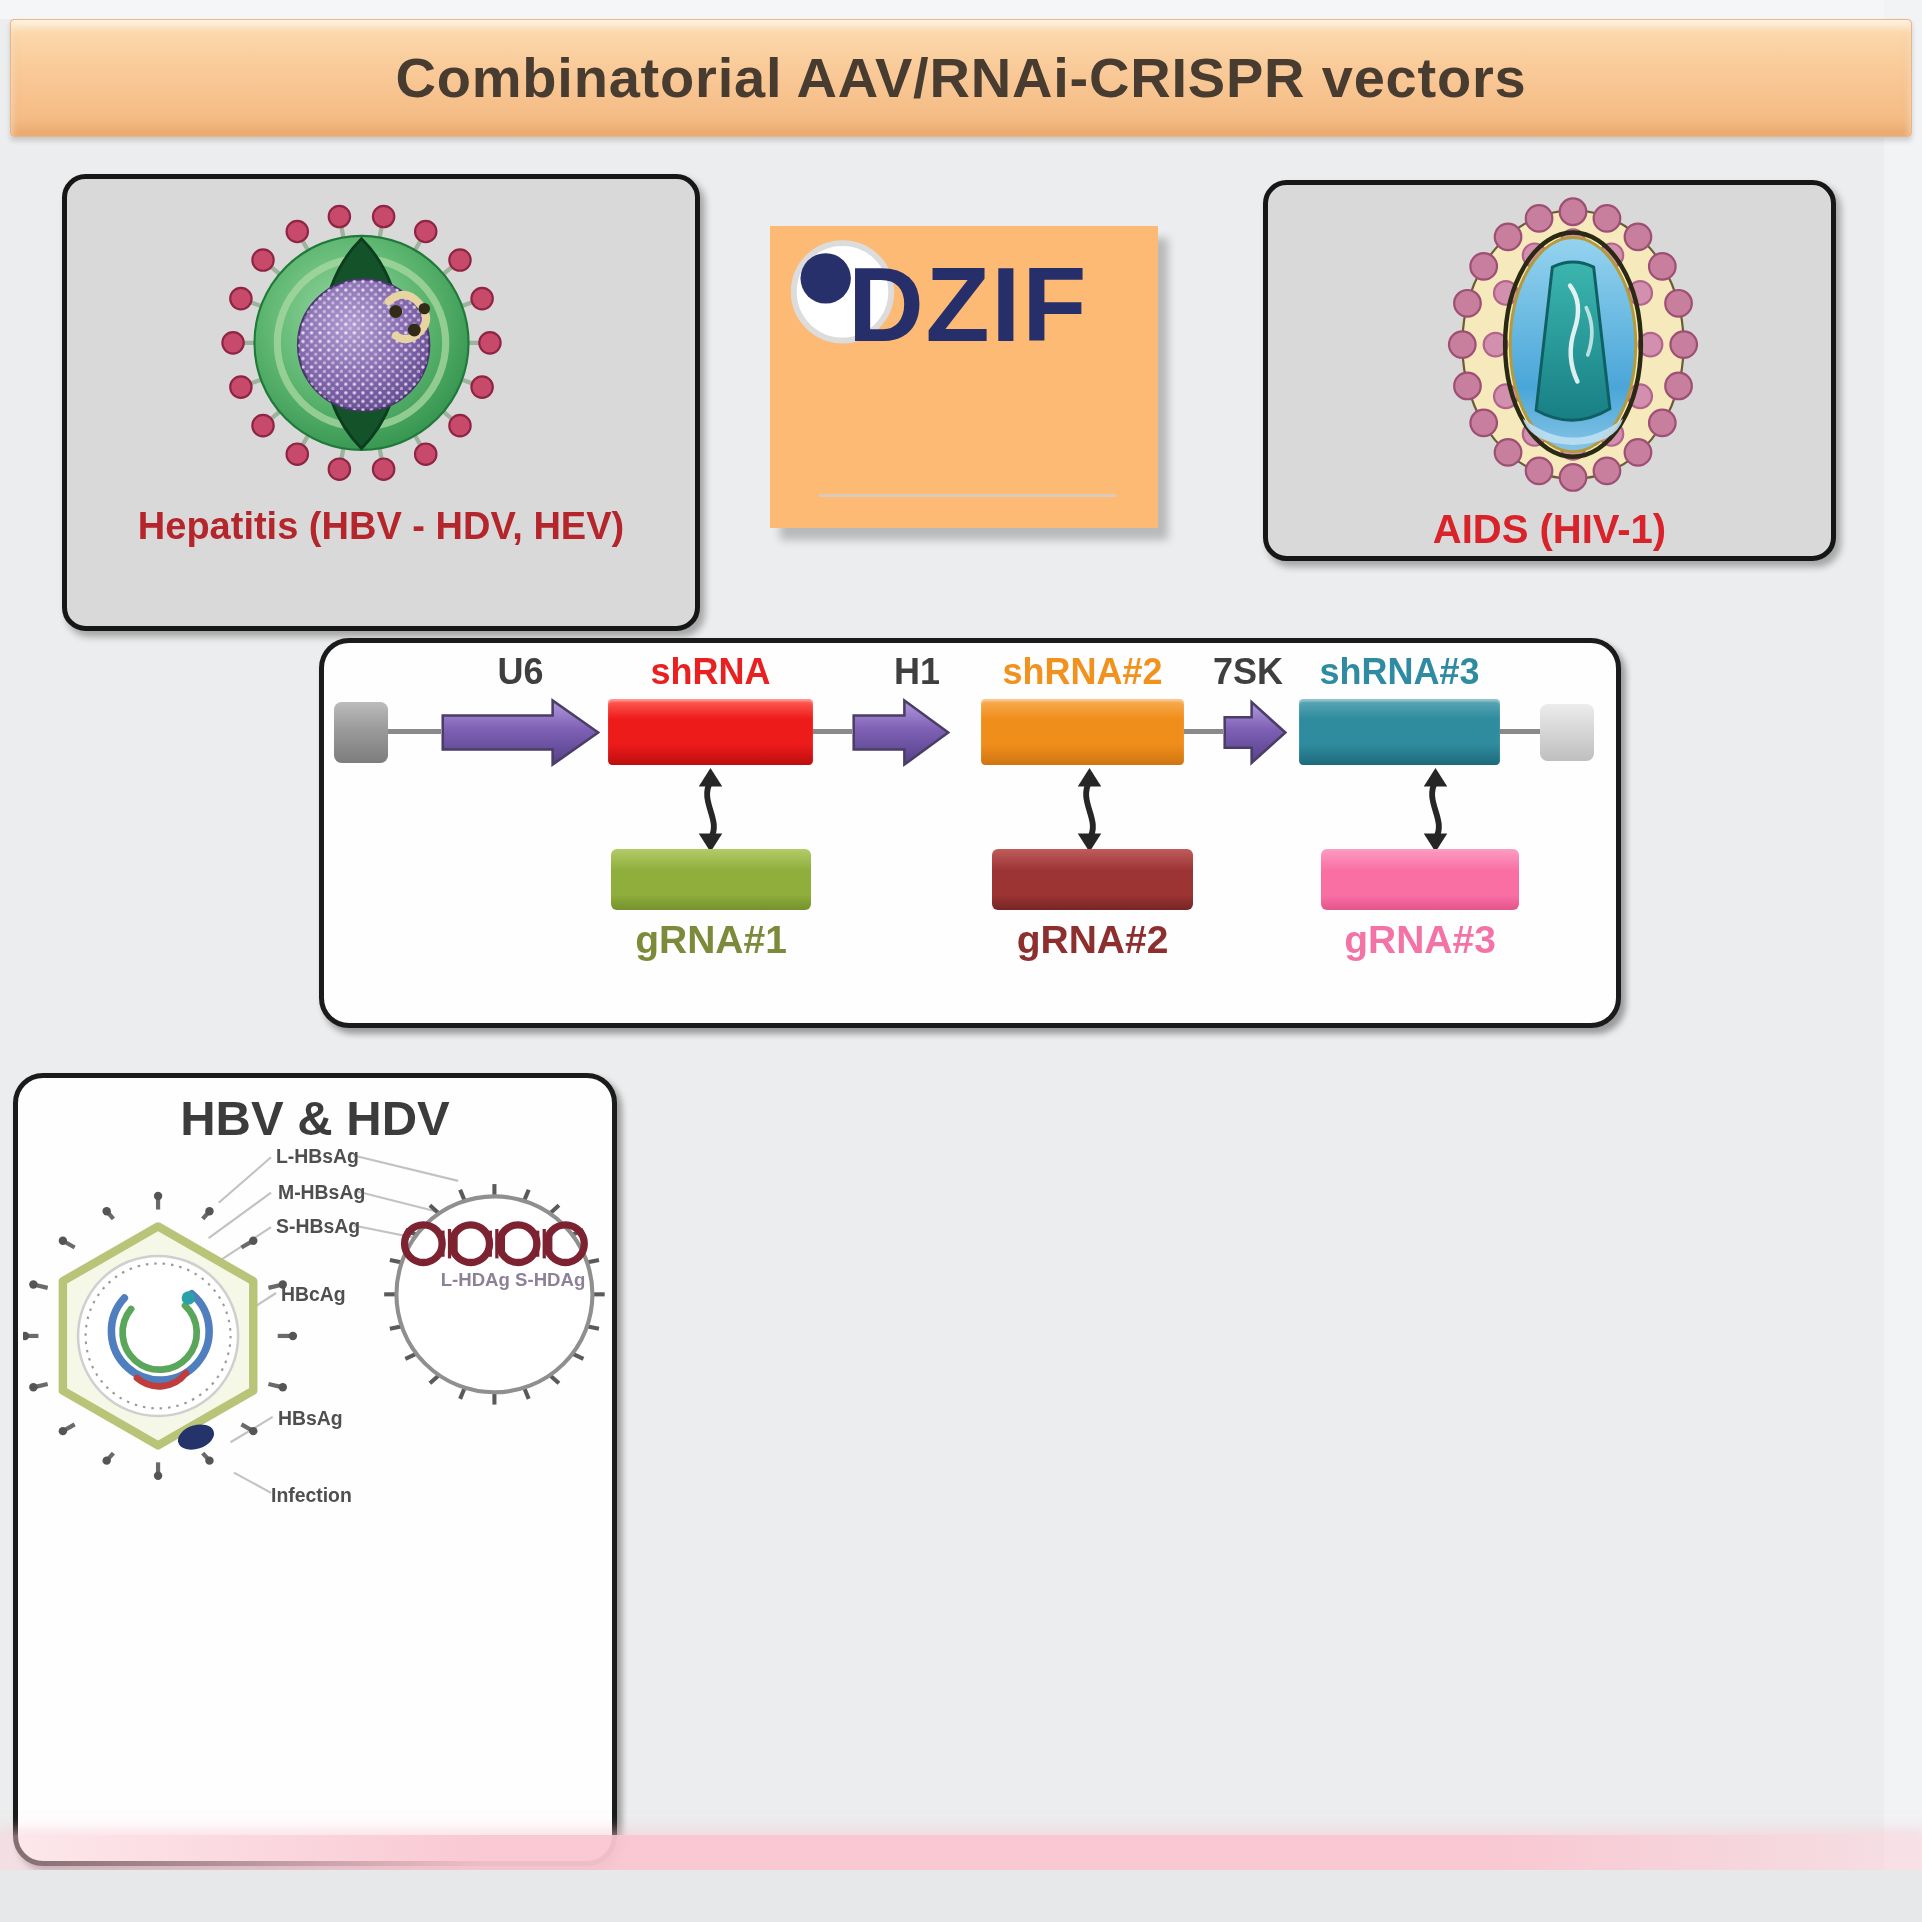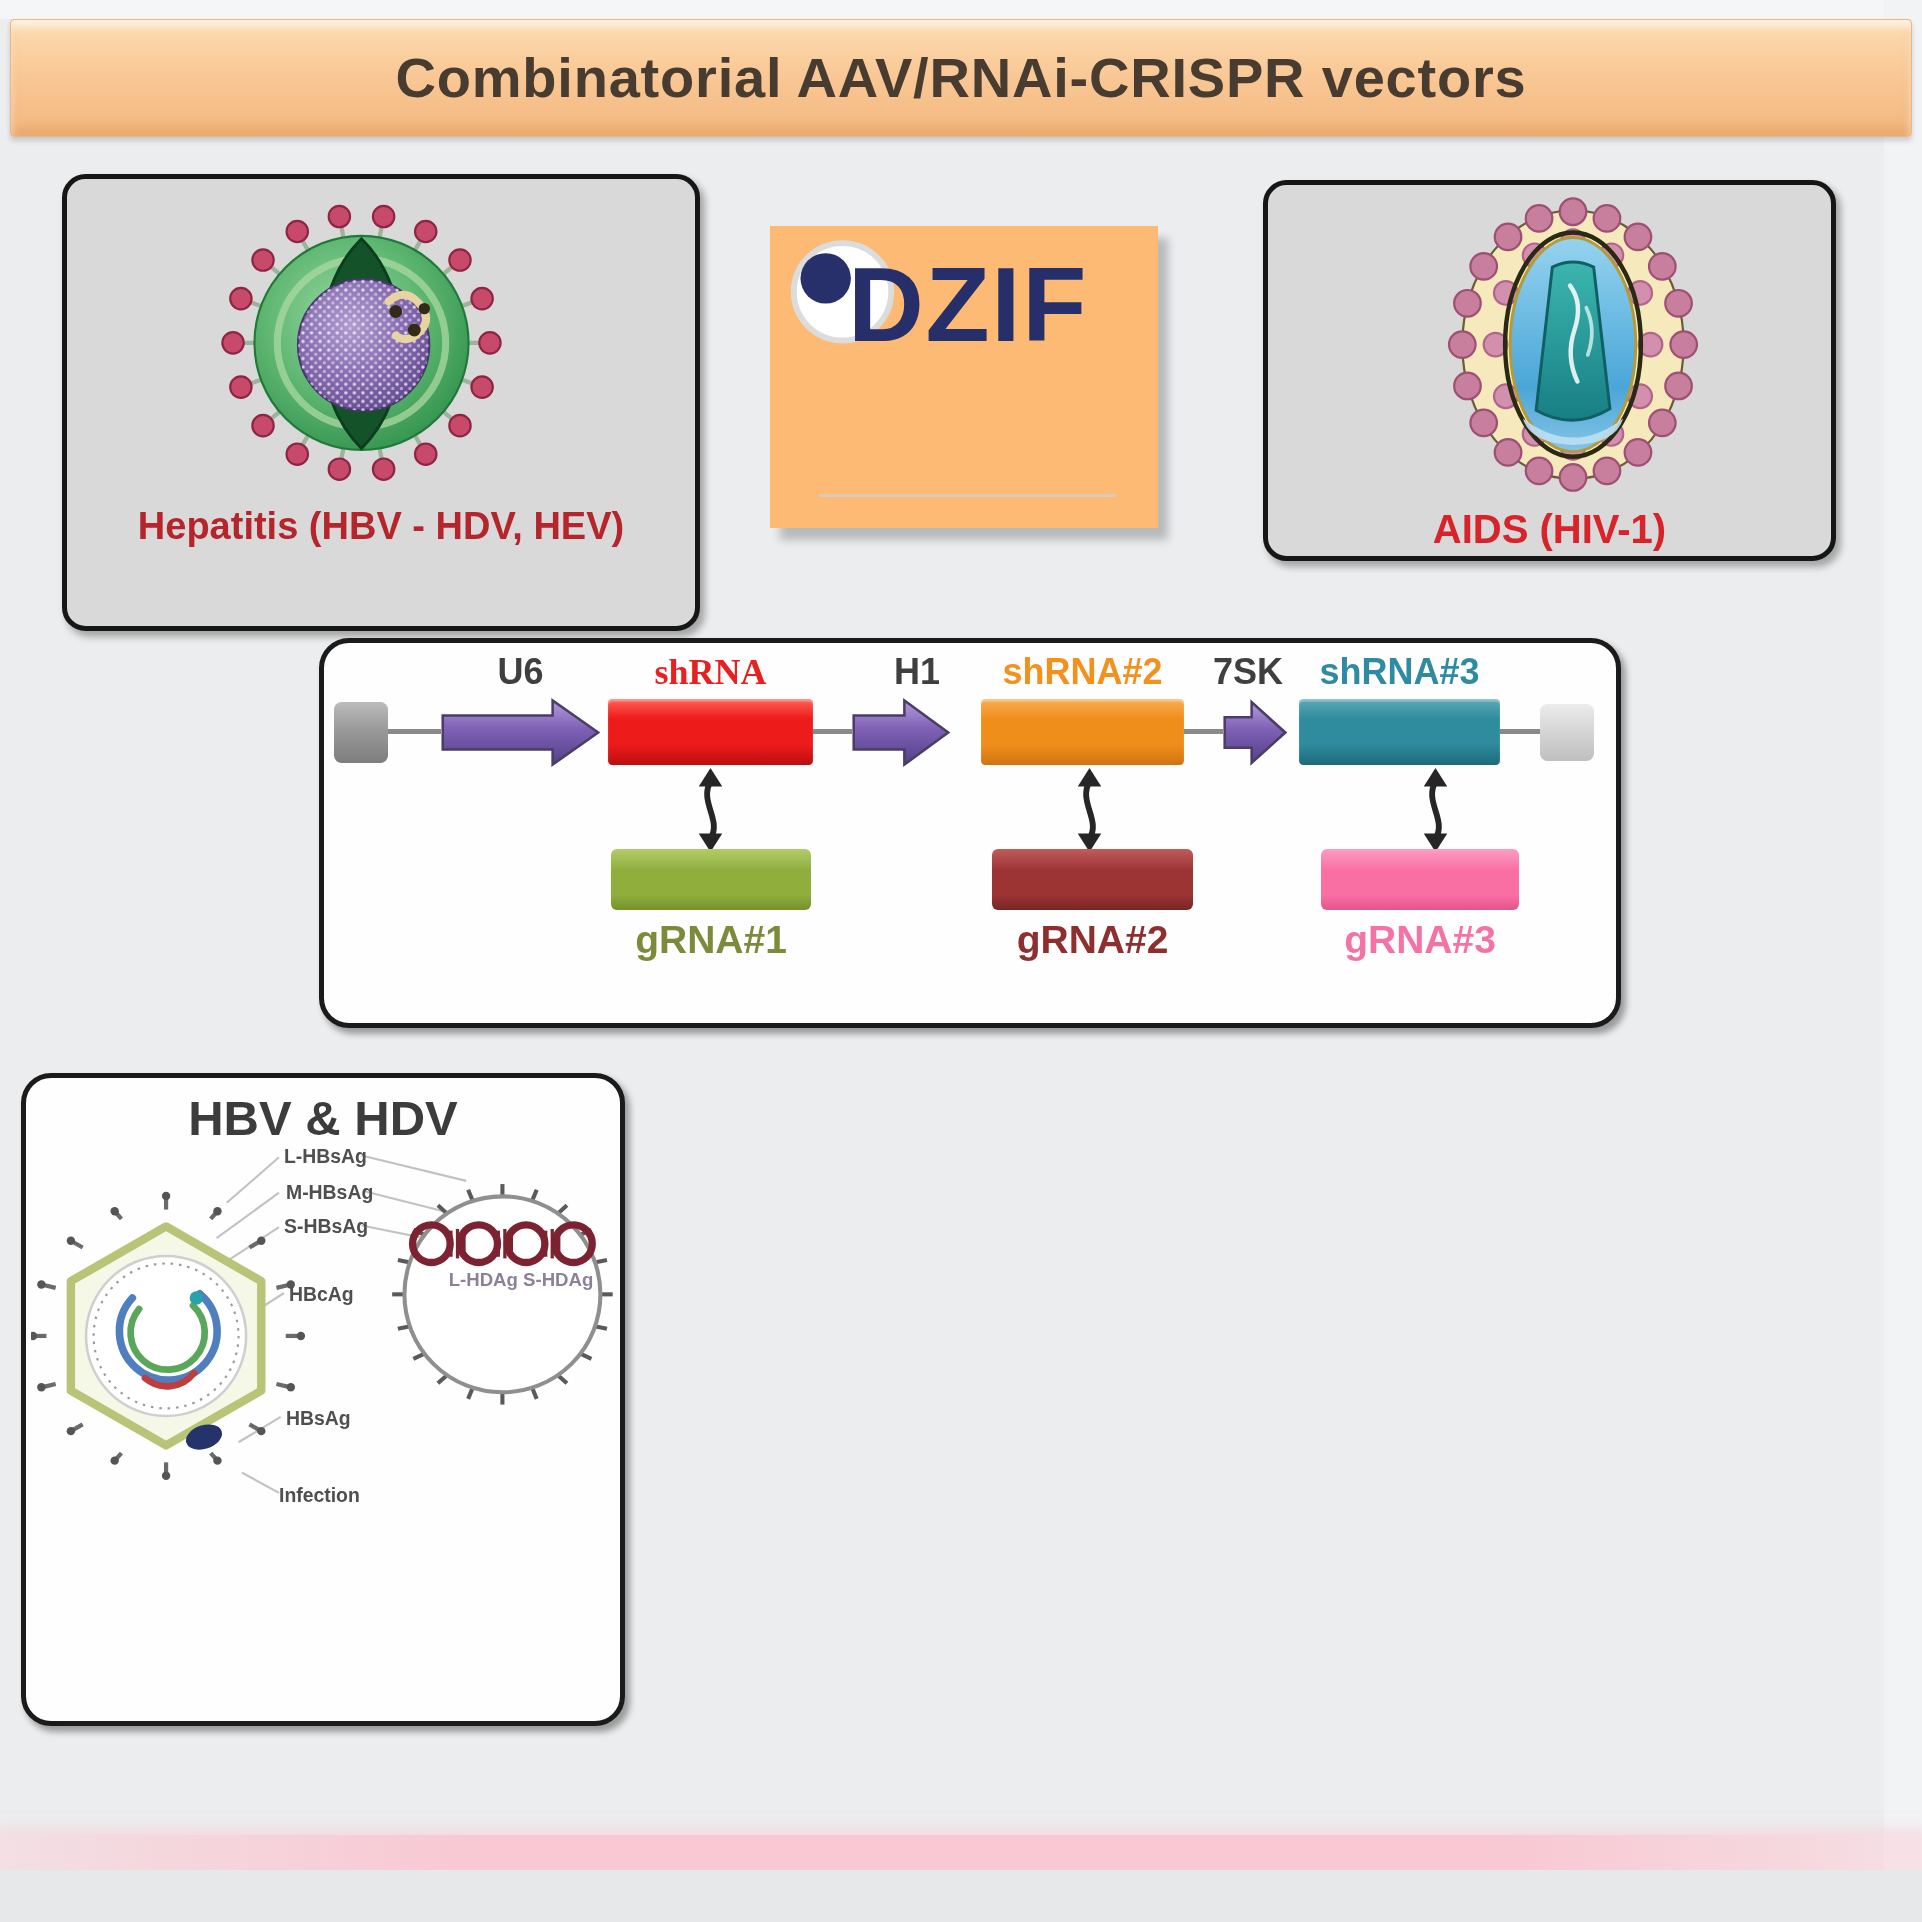--- a/index.html
+++ b/index.html
@@ -29,21 +29,21 @@
   .dzif{position:absolute;left:770px;top:226px;width:388px;height:302px;background:#fdba74;
     box-shadow:10px 11.8px 8.4px rgba(0,0,0,.22);padding-left:16px;}
   .dzif-word{position:absolute;left:78px;top:18.6px;font-size:105px;font-weight:800;color:#272f6a;letter-spacing:1.7px;}
   .dzif-sub{position:absolute;left:49px;top:182px;font-size:28px;font-weight:700;color:#3f4a57;line-height:1.3;}
   .dzif-rule{position:absolute;left:49px;top:268px;width:297px;height:2.5px;background:#ccd2d7;opacity:.7;}
 
   
   .white-box{position:absolute;background:#fefefe;border:5.9px solid #1b1b1b;border-radius:30px;
     box-shadow:4.2px 5.9px 5.9px rgba(0,0,0,.35);}
   .trispr{left:319px;top:638px;width:1302px;height:390px;}
-  .hbvbox{left:21px;top:1073px;width:604px;height:653px;}
+  .hbvbox{left:13px;top:1073px;width:604px;height:793px;}
 
   .row-label{position:absolute;top:8.4px;height:44px;text-align:center;font-size:36px;font-weight:800;color:#3f3f3f;}
   .connector{position:absolute;top:86px;height:5px;background:#8a8a8a;}
   .block{position:absolute;top:56px;height:66px;border-radius:4.2px;}
   .blk-red{background:linear-gradient(180deg,#ff6156 0%,#ee1b1b 30%,#ee1b1b 68%,#bb0e0e 100%);box-shadow:inset 0 2.5px 1.7px rgba(255,255,255,.35);}
   .blk-orange{background:linear-gradient(180deg,#f8ae55 0%,#f08e1b 30%,#f08e1b 68%,#cf7510 100%);box-shadow:inset 0 2.5px 1.7px rgba(255,255,255,.35);}
   .blk-teal{background:linear-gradient(180deg,#5fa8b6 0%,#2e8c9e 30%,#2e8c9e 68%,#1d6a7b 100%);box-shadow:inset 0 2.5px 1.7px rgba(255,255,255,.35);}
   .itr{position:absolute;border-radius:7.6px;}
   .itr-left{left:10px;top:59px;width:54px;height:61px;background:linear-gradient(180deg,#bcbcbc,#9a9a9a 45%,#7d7d7d);}
   .itr-right{left:1216px;top:61px;width:54px;height:57px;background:linear-gradient(180deg,#ececec,#d7d7d7 45%,#bfbfbf);}
@@ -217,21 +217,21 @@
       <path d="M212,95 q28,-14 56,0 l22,192 q-50,30 -100,2 Z" fill="url(#gTeal)" stroke="#0f5f63" stroke-width="4"></path>
       <path d="M236,120 q18,24 6,60 q-12,36 4,70" fill="none" stroke="#ffffff" stroke-width="6" opacity="0.85" stroke-linecap="round"></path>
       <path d="M258,150 q14,30 2,64" fill="none" stroke="#dff3f2" stroke-width="5" opacity="0.8" stroke-linecap="round"></path>
     </svg>
     <div class="card-caption cap-aids">AIDS (HIV-1)</div>
   </div>
 
   <div class="white-box trispr">
 
     <div class="row-label" style="left:117px;width:159px;">U6</div>
-    <div class="row-label" style="left:284px;width:205px;color:#e8201f;font-family:Liberation Serif, serif;">shRNA</div>
+    <div class="row-label" style="left:284px;width:205px;color:#e8201f;">shRNA</div>
     <div class="row-label" style="left:544px;width:98px;">H1</div>
     <div class="row-label" style="left:657px;width:203px;color:#f0921d;">shRNA#2</div>
     <div class="row-label" style="left:882px;width:84px;">7SK</div>
     <div class="row-label" style="left:975px;width:201px;color:#2f8ba1;">shRNA#3</div>
 
     <div class="connector" style="left:64px;width:53px;"></div>
     <div class="connector" style="left:489px;width:39px;"></div>
     <div class="connector" style="left:860px;width:39px;"></div>
     <div class="connector" style="left:1176px;width:40px;"></div>
 

